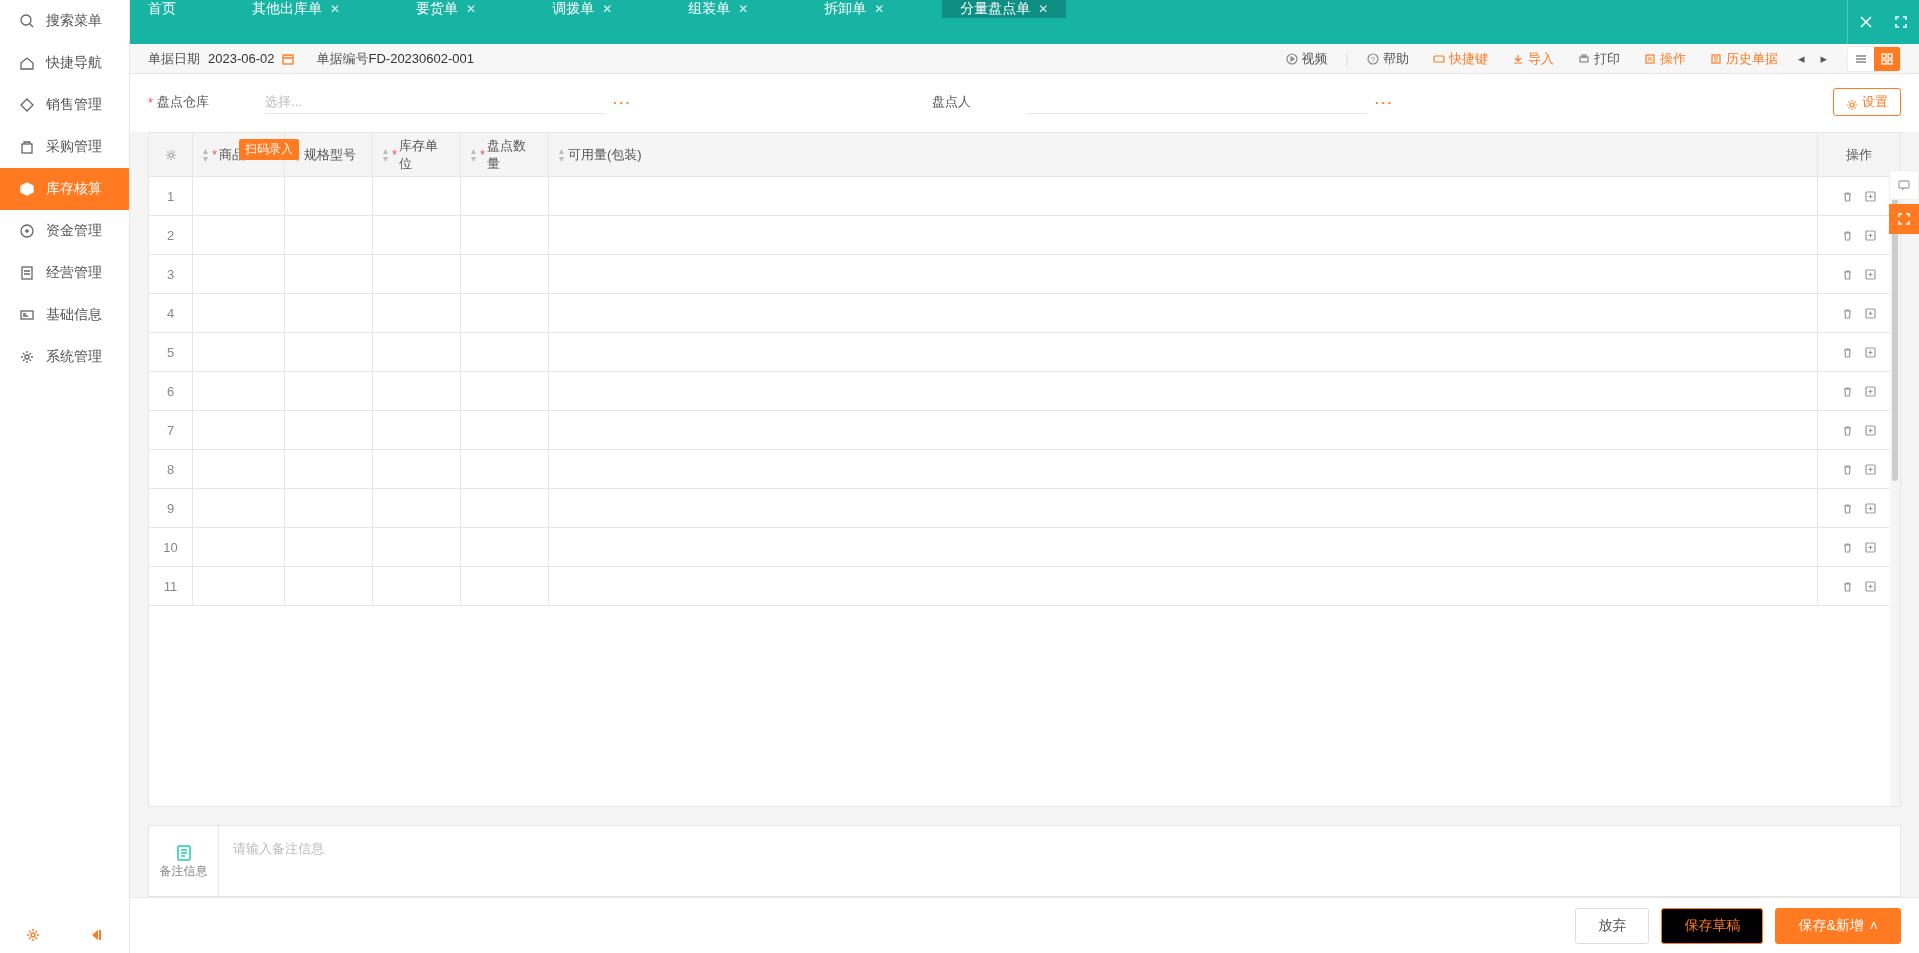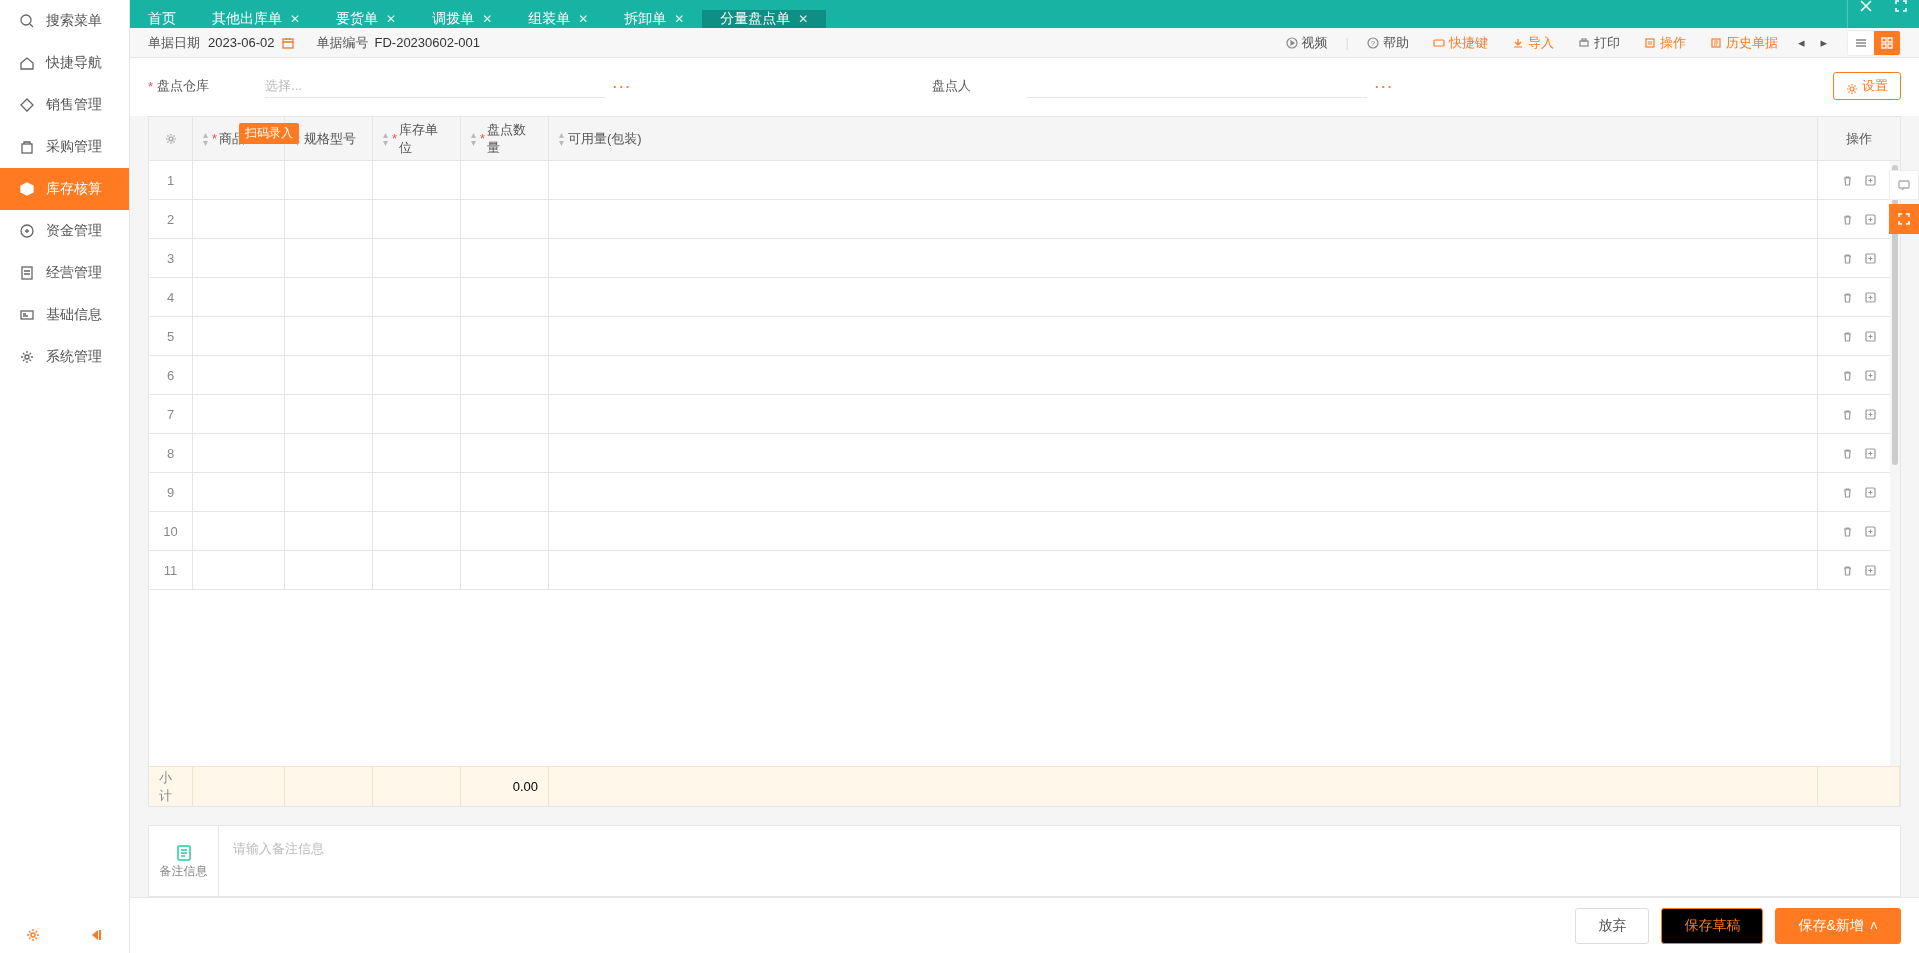--- a/index.html
+++ b/index.html
@@ -21,34 +21,34 @@
   .side-item .icon { width: 18px; height: 18px; margin-right: 10px; display: inline-flex; align-items: center; justify-content: center; }
   .side-item.active { background: var(--orange); color: #fff; }
   .side-item.active .icon svg { stroke: #fff; fill: #fff; }
   .side-footer { margin-top: auto; display: flex; justify-content: space-between; padding: 10px 25px; }
   .side-footer .fbtn { color: var(--orange); cursor: pointer; }
 
   
   .main { flex: 1; display: flex; flex-direction: column; min-width: 0; }
 
   
-  .tabs { height: 28px; background: var(--teal); display: flex; align-items: flex-end; color: #fff; }
+  .tabs { height: 44px; background: var(--teal); display: flex; align-items: flex-start; color: #fff; gap: 40px; }
   .tab { display: flex; align-items: center; padding: 0 18px; font-size: 14px; cursor: pointer; white-space: nowrap; }
   .tab .close { margin-left: 8px; font-size: 12px; opacity: .85; }
   .tab.active { background: var(--teal-dark); }
   .tabs-right { margin-left: auto; display: flex; align-items: center; }
   .tabs-right .tbtn { width: 36px; height: 44px; display: flex; align-items: center; justify-content: center; cursor: pointer; }
   .tabs-right .tbtn:first-child { border-left: 1px solid rgba(255,255,255,.25); }
 
   
   .hdr { height: 30px; background: #f7f7f7; border-bottom: 1px solid var(--border); display: flex; align-items: center; padding: 0 18px; font-size: 13px; color: var(--text); }
   .hdr .lbl { margin-right: 8px; }
   .hdr .date { color: #333; margin-right: 6px; }
   .hdr .cal-icon { color: var(--orange); margin-right: 22px; }
-  .hdr .docno-lbl { margin-right: 6px; }
+  .hdr .docno-lbl { }
   .hdr .docno { color: #333; }
   .hdr-right { margin-left: auto; display: flex; align-items: center; gap: 12px; }
   .hdr-link { display: flex; align-items: center; gap: 4px; padding: 0 6px; cursor: pointer; color: var(--text); }
   .hdr-link.accent { color: var(--orange); }
   .hdr-sep { color: #ddd; }
   .viewtoggle { display: flex; margin-left: 6px; border: 1px solid #eee; border-radius: 3px; overflow: hidden; }
   .viewtoggle .vt { width: 26px; height: 24px; display: flex; align-items: center; justify-content: center; background: #fff; cursor: pointer; font-size: 12px; color: #888; }
   .viewtoggle .vt.on { background: var(--orange); color: #fff; }
 
   
@@ -626,29 +626,20 @@
                   <rect x="2" y="2" width="9" height="9" rx="1"></rect>
                   <path d="M6.5 4.5v4M4.5 6.5h4"></path>
                 </svg>
               </span>
             </div>
           </div>
           <div class="fake-scroll">
             <div class="fake-thumb"></div>
           </div>
       </div>
-      <div class="tfoot">
-        <div class="td col-idx">小计</div>
-        <div class="td col-prod"></div>
-        <div class="td col-spec"></div>
-        <div class="td col-unit"></div>
-        <div class="td col-qty">0.00</div>
-        <div class="td col-avail"></div>
-        <div class="td col-op"></div>
-      </div>
     </div>
 
     <div class="remarks">
       <div class="remarks-left">
         <span class="ricon">
             <svg width="20" height="20" viewBox="0 0 20 20" fill="none" stroke="#1fcfa3" stroke-width="1.5">
               <rect x="4" y="3" width="12" height="14" rx="1"></rect>
               <path d="M7 7h6M7 10h6M7 13h4"></path>
             </svg>
           </span>

